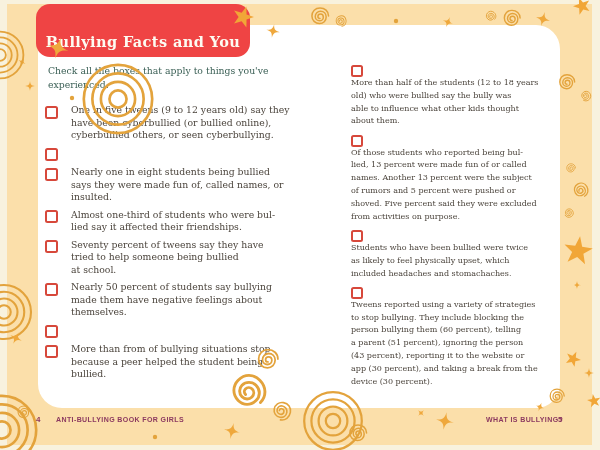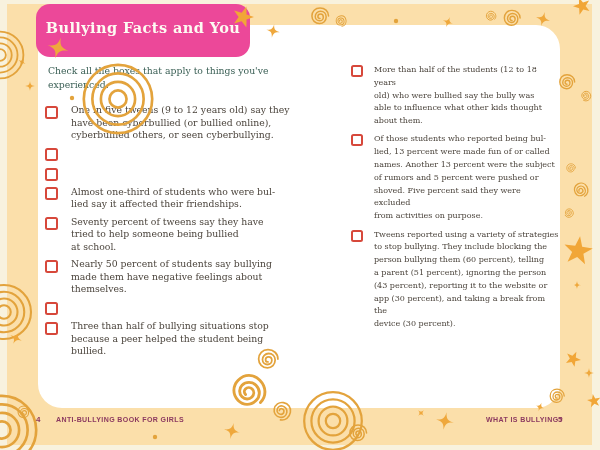--- a/index.html
+++ b/index.html
@@ -10,38 +10,38 @@
   .peach{
     position:absolute;left:7px;top:4px;right:8px;bottom:5px;
     background:#fbdfaa;
   }
   .page{
     position:absolute;left:38px;top:25px;width:522px;height:383px;
     background:#ffffff;border-radius:24px;
   }
   .banner{
     position:absolute;left:36px;top:4px;width:214px;height:53px;
-    background:#ec4899;border-radius:14px;
-    display:flex;justify-content:center;align-items:center;
+    background:#ef4444;border-radius:14px;
+    display:flex;justify-content:center;align-items:flex-end;
     padding-bottom:7px;box-sizing:border-box;z-index:3;
   }
   .banner-title{
     color:#fdfbf2;font-weight:bold;font-size:14.5px;letter-spacing:0.4px;
     font-family:"DejaVu Serif", serif;white-space:nowrap;
   }
   .intro{
     position:absolute;left:48px;top:64px;width:270px;
     font-size:9.3px;line-height:14px;color:#3a5f55;white-space:pre-line;z-index:2;
   }
   .col{position:absolute;z-index:2;}
   .col-left{left:45px;top:104px;width:272px;}
   .col-right{left:351px;top:64px;width:208px;}
   .item{display:flex;align-items:flex-start;}
   .col-left .item{margin-bottom:5px;}
-  .col-right .item{margin-bottom:5.5px;}
+  .col-right .item{margin-bottom:5.5px;flex-direction:column;}
   .cbx{
     flex:0 0 auto;width:9px;height:9px;border:2px solid #d7483b;border-radius:2.5px;
     background:#fff;margin-top:1.5px;margin-right:13px;
   }
   .col-right .cbx{width:8px;height:8px;margin-right:11px;margin-top:1px;}
   .itxt{
     white-space:pre-line;color:#4b443c;
   }
   .col-left .itxt{font-size:9.3px;line-height:12.5px;}
   .col-right .itxt{font-size:8px;line-height:12.8px;}
@@ -78,20 +78,23 @@
       <span class="cbx"></span>
       <span class="itxt">One in five tweens (9 to 12 years old) say they
 have been cyberbullied (or bullied online),
 cyberbullied others, or seen cyberbullying.</span>
     </div>
     <div class="item">
       <span class="cbx"></span>
     </div>
     <div class="item">
       <span class="cbx"></span>
+      <span class="itxt">Nearly one in eight students being bullied
+says they were made fun of, called names, or
+insulted.</span>
     </div>
     <div class="item">
       <span class="cbx"></span>
       <span class="itxt">Almost one-third of students who were bul-
 lied say it affected their friendships.</span>
     </div>
     <div class="item">
       <span class="cbx"></span>
       <span class="itxt">Seventy percent of tweens say they have
 tried to help someone being bullied
@@ -101,21 +104,21 @@
       <span class="cbx"></span>
       <span class="itxt">Nearly 50 percent of students say bullying
 made them have negative feelings about
 themselves.</span>
     </div>
     <div class="item">
       <span class="cbx"></span>
     </div>
     <div class="item">
       <span class="cbx"></span>
-      <span class="itxt">Three than half of bullying situations stop
+      <span class="itxt">More than from of bullying situations stop
 because a peer helped the student being
 bullied.</span>
     </div>
   </div>
 
   <div class="col col-right">
     <div class="item">
       <span class="cbx"></span>
       <span class="itxt">More than half of the students (12 to 18 years
 old) who were bullied say the bully was
@@ -123,20 +126,26 @@
 about them.</span>
     </div>
     <div class="item">
       <span class="cbx"></span>
       <span class="itxt">Of those students who reported being bul-
 lied, 13 percent were made fun of or called
 names. Another 13 percent were the subject
 of rumors and 5 percent were pushed or
 shoved. Five percent said they were excluded
 from activities on purpose.</span>
+    </div>
+    <div class="item">
+      <span class="cbx"></span>
+      <span class="itxt">Students who have been bullied were twice
+as likely to feel physically upset, which
+included headaches and stomachaches.</span>
     </div>
     <div class="item">
       <span class="cbx"></span>
       <span class="itxt">Tweens reported using a variety of strategies
 to stop bullying. They include blocking the
 person bullying them (60 percent), telling
 a parent (51 percent), ignoring the person
 (43 percent), reporting it to the website or
 app (30 percent), and taking a break from the
 device (30 percent).</span>

